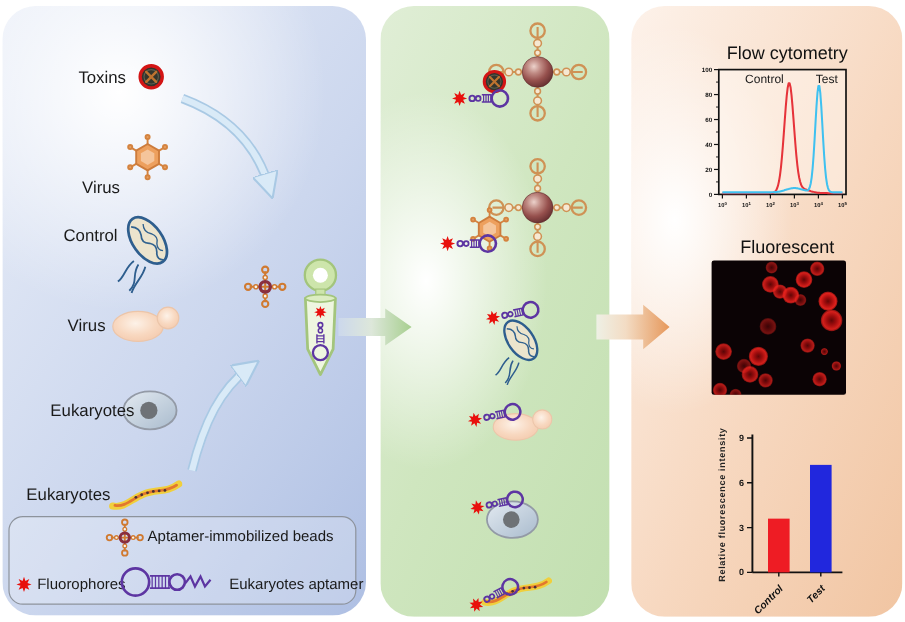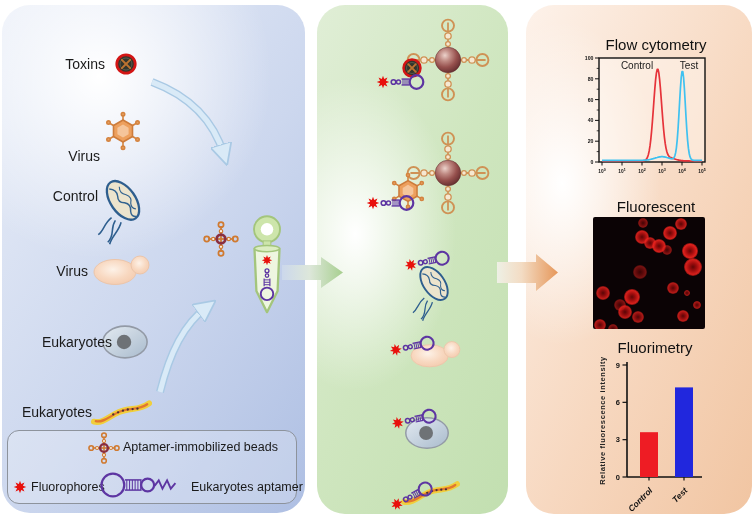--- a/index.html
+++ b/index.html
@@ -369,21 +369,20 @@
       <div class="blob" style="left: 25px; top: 88px; height: 14px; width: 14px; opacity: 0.85;"></div>
       <div class="blob" style="left: 39px; top: 94px; height: 12px; width: 12px; opacity: 0.75;"></div>
       <div class="blob" style="left: 74px; top: 65px; height: 12px; width: 12px; opacity: 0.8;"></div>
       <div class="blob" style="left: 91px; top: 73px; height: 6px; width: 6px; opacity: 0.7;"></div>
       <div class="blob" style="left: 100px; top: 84px; height: 8px; width: 8px; opacity: 0.75;"></div>
       <div class="blob" style="left: 84px; top: 93px; height: 12px; width: 12px; opacity: 0.85;"></div>
       <div class="blob" style="left: 1px; top: 102px; height: 12px; width: 12px; opacity: 0.8;"></div>
       <div class="blob" style="left: 15px; top: 107px; height: 10px; width: 10px; opacity: 0.6;"></div>
     </div>
 
-  <div class="title" style="left:565px;top:339px;">Fluorimetry</div>
   <div id="fluorimetry-ylabel">Relative fluorescence intensity</div>
   <svg id="bar-chart" width="135" height="162">
       <line x1="39" y1="6" x2="39" y2="121" stroke="#111" stroke-width="1.6"></line>
       <line x1="39" y1="121" x2="114" y2="121" stroke="#111" stroke-width="1.6"></line>
       <line x1="39" y1="121" x2="34.5" y2="121" stroke="#111" stroke-width="1.2"></line>
       <text x="32" y="123.5" text-anchor="end" font-size="7.5" font-weight="bold" fill="#111">0</text>
       <line x1="39" y1="83.66666666666666" x2="34.5" y2="83.66666666666666" stroke="#111" stroke-width="1.2"></line>
       <text x="32" y="86.16666666666666" text-anchor="end" font-size="7.5" font-weight="bold" fill="#111">3</text>
       <line x1="39" y1="46.33333333333333" x2="34.5" y2="46.33333333333333" stroke="#111" stroke-width="1.2"></line>
       <text x="32" y="48.83333333333333" text-anchor="end" font-size="7.5" font-weight="bold" fill="#111">6</text>

